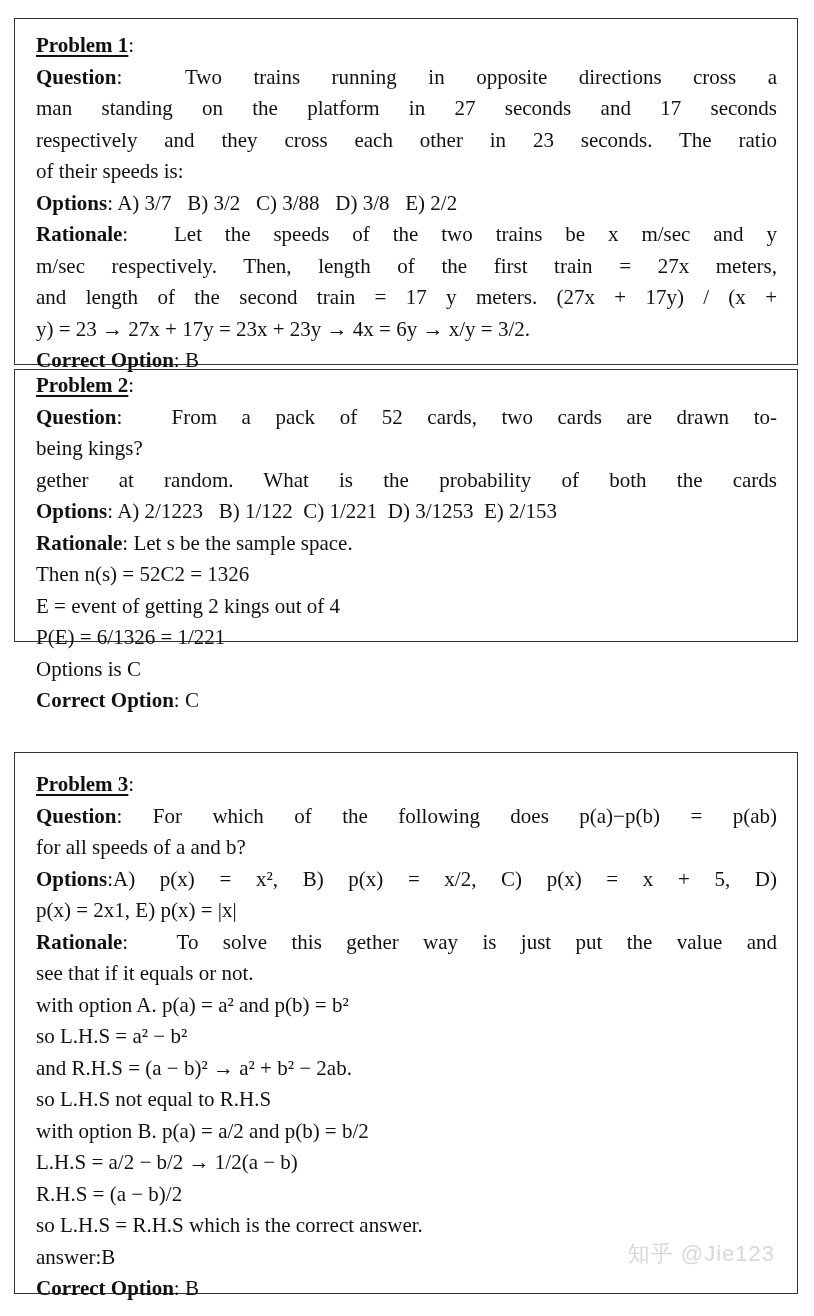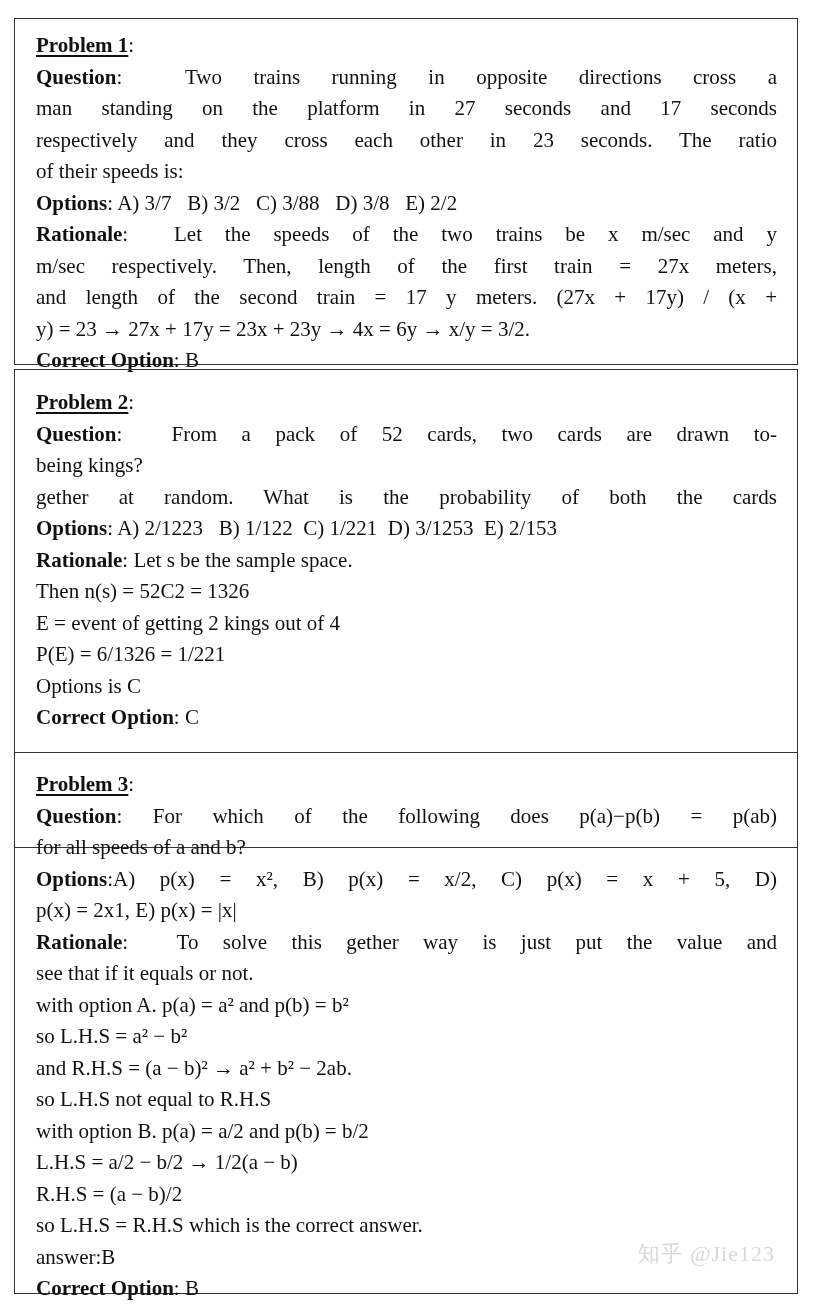--- a/index.html
+++ b/index.html
@@ -4,24 +4,24 @@
 <style>
   html, body { margin:0; padding:0; background:#ffffff; }
   body { width:814px; height:1316px; position:relative; overflow:hidden;
          font-family:"Liberation Serif","DejaVu Serif",serif; color:#111; }
   .box { position:absolute; left:14px; width:784px; border:1.5px solid #333;
          box-sizing:border-box; padding:0 20px 0 21px; }
   .line { font-size:21px; line-height:31.5px; height:31.5px; white-space:nowrap; }
   .just { text-align:justify; text-align-last:justify; white-space:normal; overflow:hidden; }
   .b { font-weight:bold; }
   .u { text-decoration:underline; text-underline-offset:3px; text-decoration-thickness:1.5px; }
-  .watermark { position:absolute; right:22px; bottom:24px; font-family:Liberation Serif, serif;
+  .watermark { position:absolute; right:22px; bottom:24px; font-family:Liberation Sans, sans-serif;
                font-size:22px; color:#d8d8d8; letter-spacing:1px; }
   .box1 { top:18px; height:347px; padding-top:11px; }
-  .box2 { top:369px; height:479px; padding-top:17px; }
+  .box2 { top:369px; height:273px; padding-top:0px; }
   .box3 { top:752px; height:542px; padding-top:16px; }
 </style>
 </head>
 <body>
 
 <div class="box box1">
   <div class="line"><span class="b u">Problem 1</span>:</div>
   <div class="line just"><span class="b">Question</span>:&nbsp; <span>Two trains running in opposite directions cross a</span></div>
   <div class="line just">man standing on the platform in 27 seconds and 17 seconds</div>
   <div class="line just">respectively and they cross each other in 23 seconds. The ratio</div>

